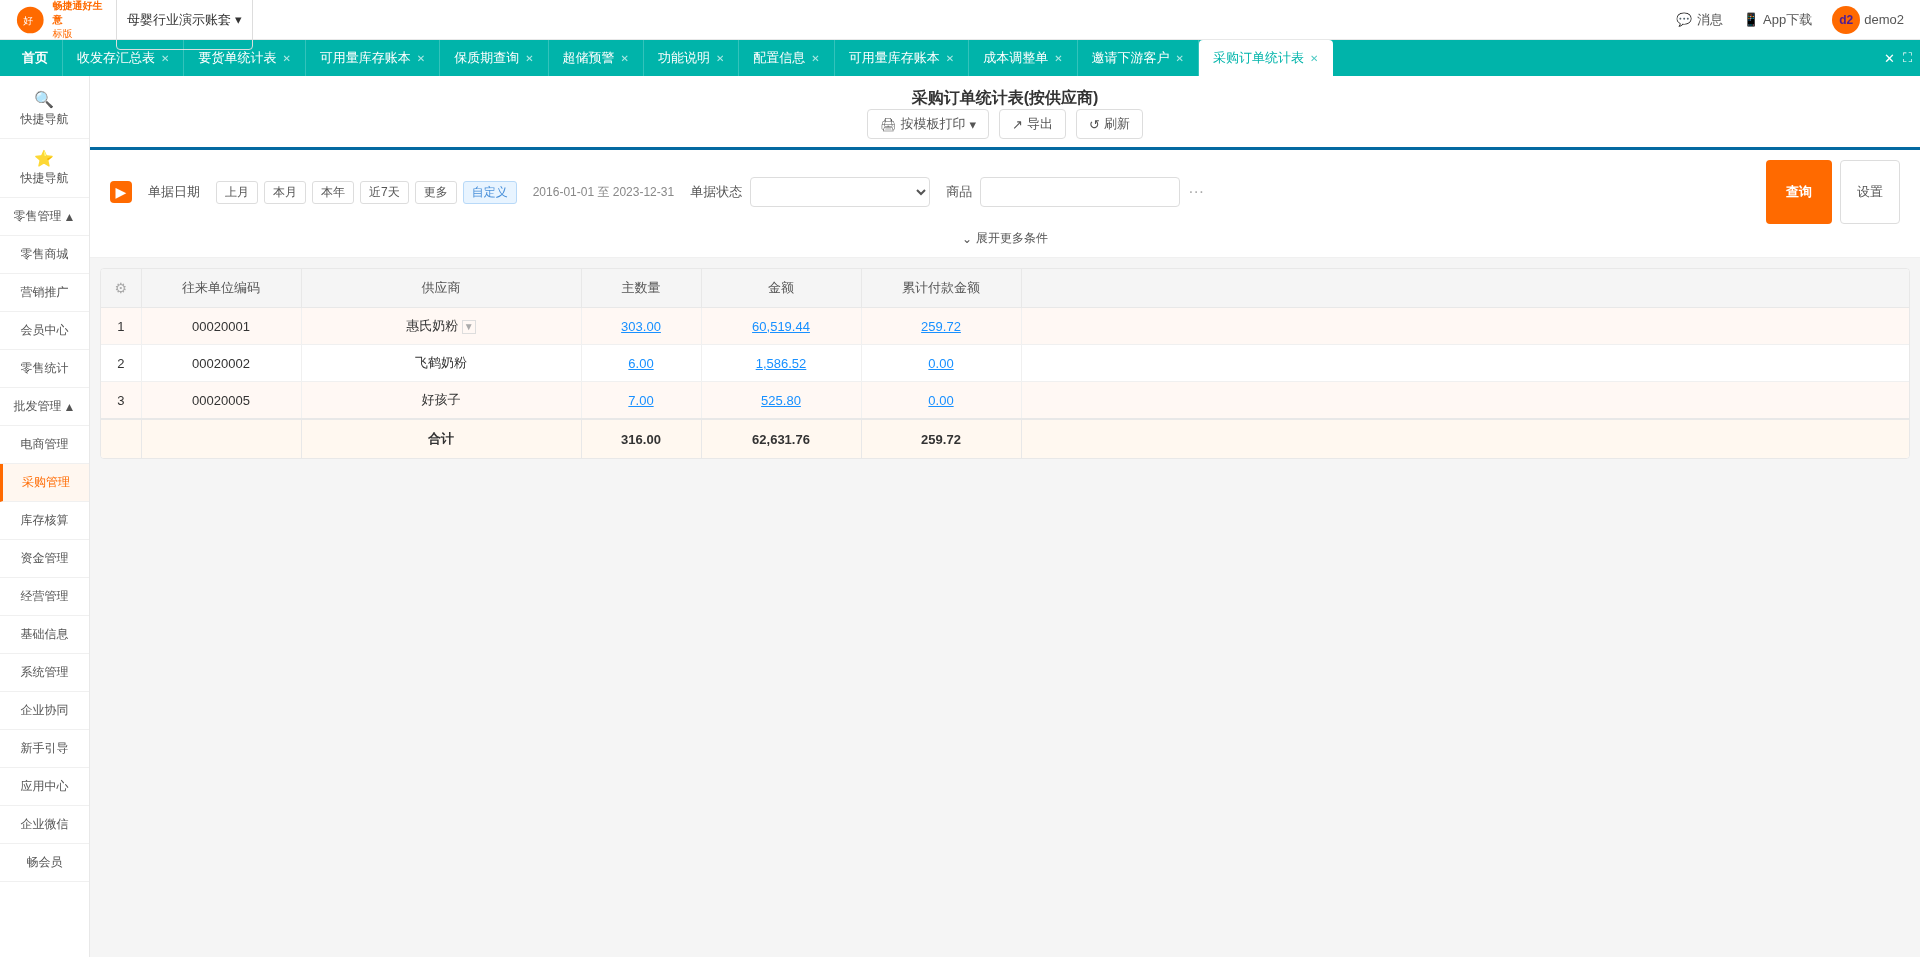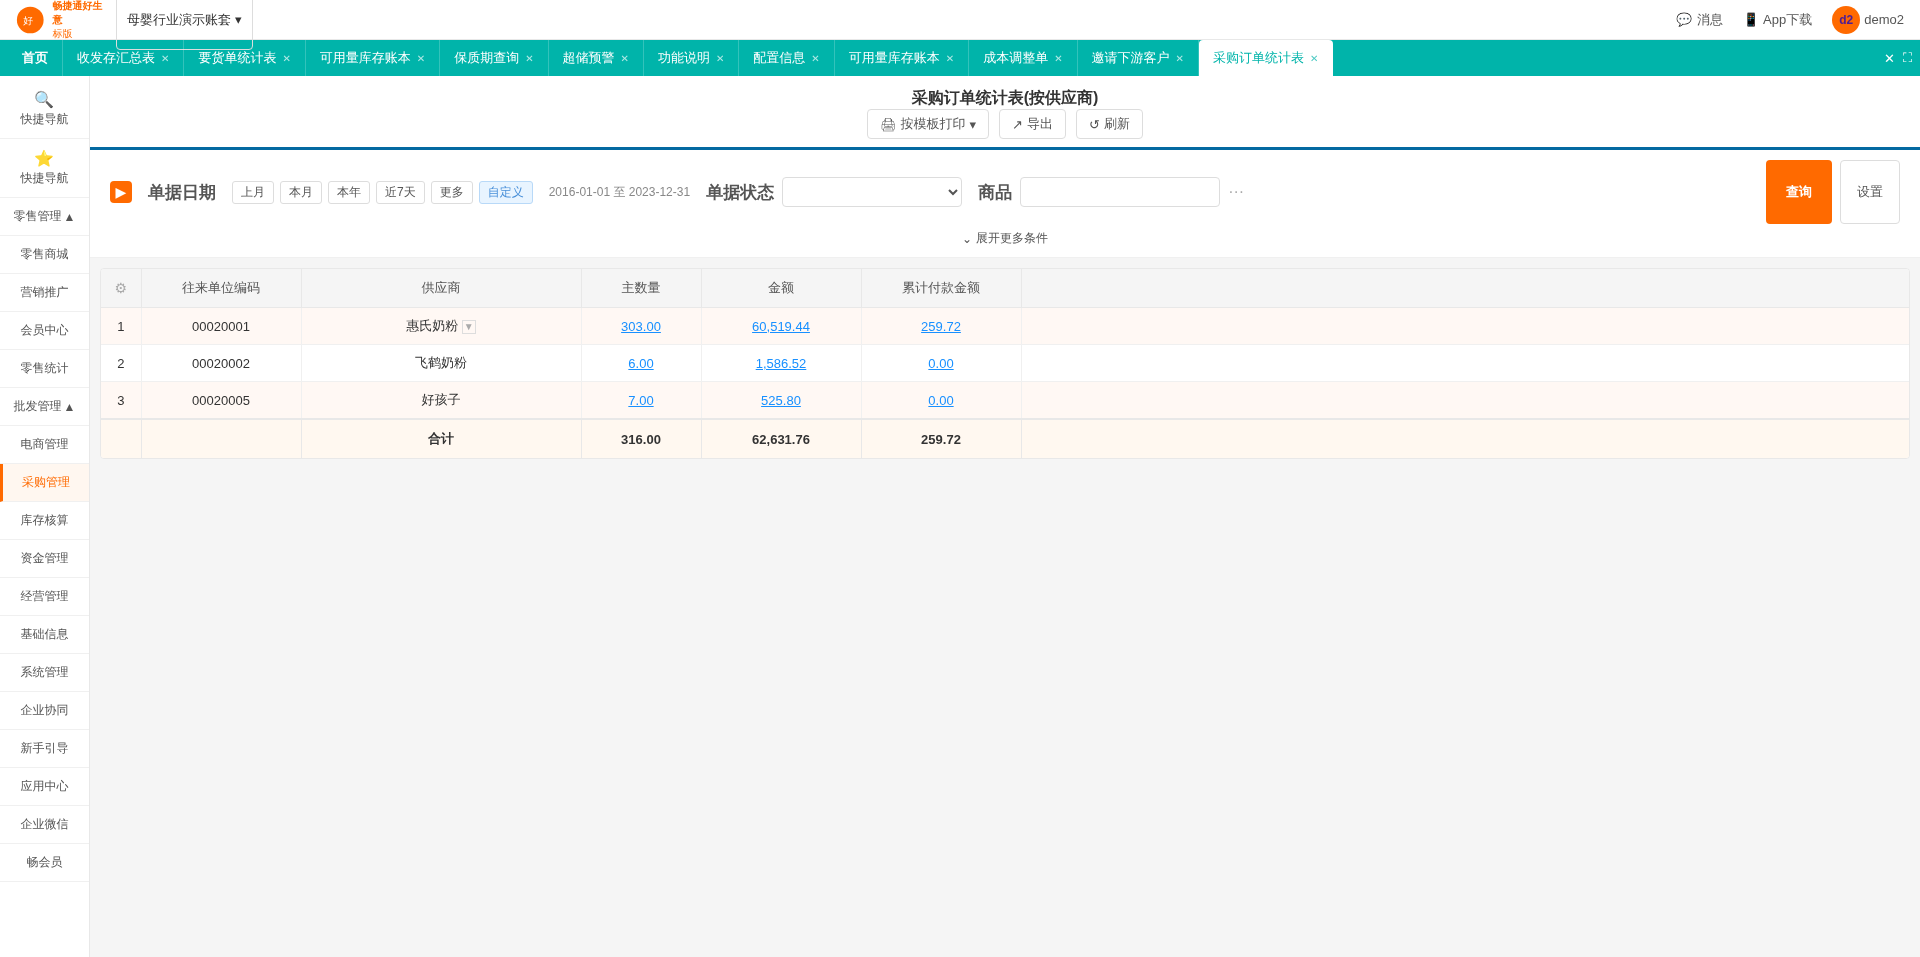--- a/index.html
+++ b/index.html
@@ -223,24 +223,23 @@
       background: #ff6a00;
       border-radius: 4px;
       display: flex;
       align-items: center;
       justify-content: center;
       cursor: pointer;
       color: #fff;
       font-size: 14px;
     }
     .filter-label {
-      font-size: 17px;
+      font-size: 13px;
       color: #555;
       white-space: nowrap;
-      font-weight: bold;
     }
     .date-shortcuts {
       display: flex;
       gap: 6px;
     }
     .date-shortcut {
       padding: 2px 8px;
       border: 1px solid #ddd;
       border-radius: 3px;
       cursor: pointer;

